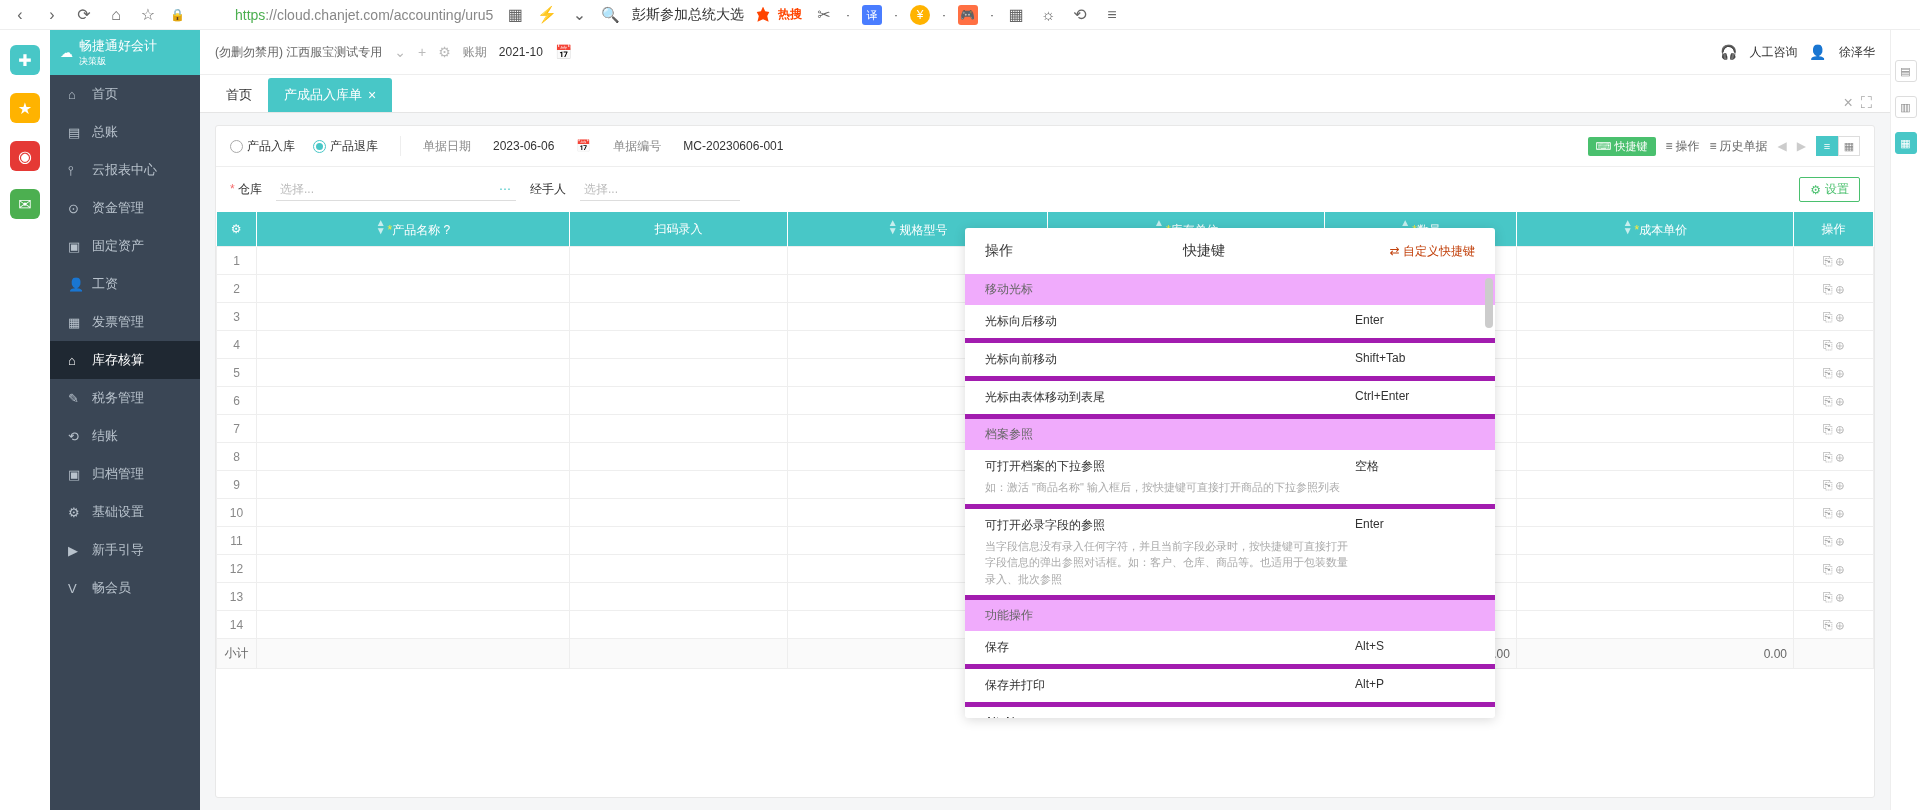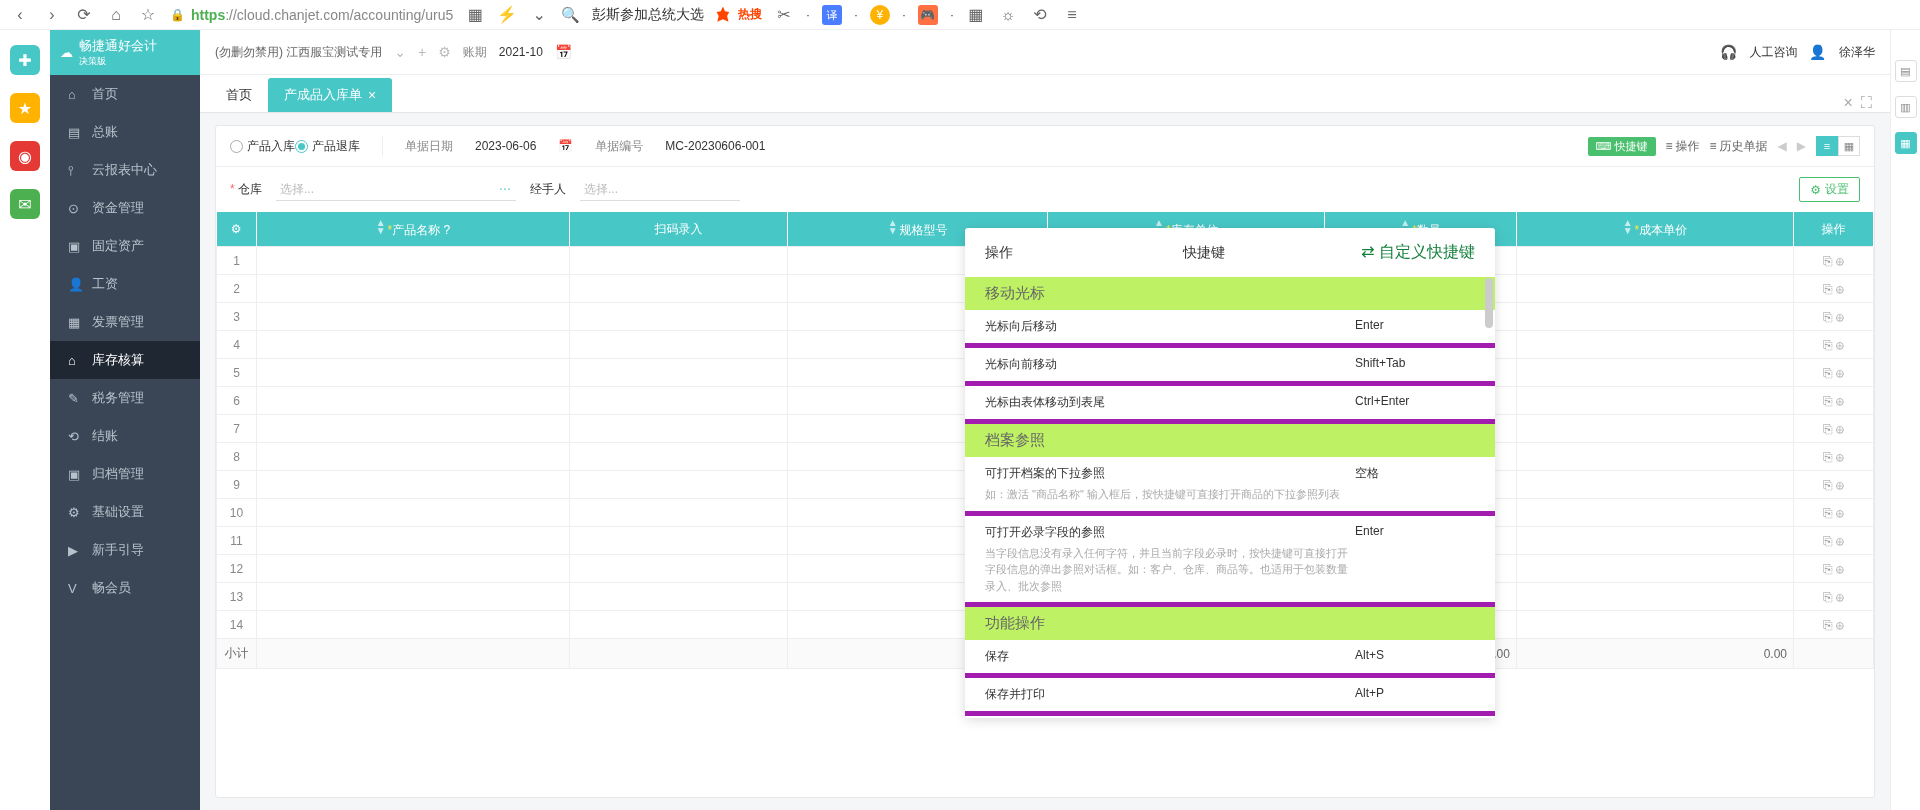--- a/index.html
+++ b/index.html
@@ -2,21 +2,21 @@
 <html><head>
 <meta charset="utf-8">
 <style>
 * { margin: 0; padding: 0; box-sizing: border-box; }
 body { font-family: "Microsoft YaHei", Arial, sans-serif; font-size: 12px; color: #333; background: #fff; overflow: hidden; }
 
 .browser-bar { height: 30px; display: flex; align-items: center; padding: 0 10px; gap: 12px; border-bottom: 1px solid #eee; }
 .browser-bar .icon-btn { width: 20px; height: 20px; display: flex; align-items: center; justify-content: center; color: #666; cursor: pointer; font-size: 16px; }
 .url-box { display: flex; align-items: center; flex: 0 0 auto; gap: 6px; }
 .url-text { color: #888; font-size: 14px; }
-.url-text .secure { color: #4caf50; font-weight: bold; }
+.url-text .secure { color: #4caf50; font-weight: normal; margin-left: 44px; }
 .hot { color: #ff4400; font-weight: bold; display: flex; align-items: center; gap: 8px; }
 .hot-icon { display: inline-block; width: 14px; height: 16px; background: #ff4400; clip-path: polygon(50% 0%, 65% 30%, 95% 35%, 80% 60%, 90% 95%, 50% 80%, 10% 95%, 20% 60%, 5% 35%, 35% 30%); }
 .colored-icon { width: 20px; height: 20px; border-radius: 3px; }
 
 .app { display: flex; height: calc(100vh - 30px); }
 
 .far-left { width: 50px; background: #fff; display: flex; flex-direction: column; align-items: center; padding-top: 15px; gap: 18px; }
 .fl-item { width: 30px; height: 30px; border-radius: 6px; display: flex; align-items: center; justify-content: center; font-size: 16px; color: #fff; }
 
 .sidebar { width: 150px; background: #3a4655; color: #b8c2cc; display: flex; flex-direction: column; }
@@ -39,21 +39,21 @@
 .tab { height: 34px; padding: 0 16px; display: flex; align-items: center; gap: 6px; font-size: 13px; cursor: pointer; }
 .tab.home { color: #333; }
 .tab.active { background: #48c7c7; color: #fff; border-radius: 3px 3px 0 0; }
 .tab-close { font-size: 14px; }
 .tabs .tabs-right { margin-left: auto; display: flex; gap: 8px; color: #aaa; font-size: 16px; padding-right: 8px; align-items: center; }
 
 .content { flex: 1; padding: 12px 15px; overflow: hidden; position: relative; }
 .card { background: #fff; border: 1px solid #e8e8e8; border-radius: 3px; height: 100%; display: flex; flex-direction: column; }
 
 .form-header { display: flex; align-items: center; padding: 10px 14px; gap: 22px; border-bottom: 1px solid #eee; }
-.radio-group { display: flex; align-items: flex-start; }
+.radio-group { display: flex; gap: 18px; align-items: flex-start; }
 .radio { display: flex; align-items: center; gap: 4px; cursor: pointer; }
 .radio .dot { width: 13px; height: 13px; border: 1px solid #aaa; border-radius: 50%; position: relative; }
 .radio.sel .dot { border-color: #48c7c7; }
 .radio.sel .dot::after { content: ''; position: absolute; inset: 2px; background: #48c7c7; border-radius: 50%; }
 .fh-label { color: #888; }
 .fh-val { color: #333; }
 .fh-right { margin-left: auto; display: flex; align-items: center; gap: 10px; }
 .badge-shortcut { background: #4ac06e; color: #fff; padding: 2px 8px; border-radius: 2px; font-size: 11px; display: flex; align-items: center; gap: 3px; }
 .link-small { color: #666; cursor: pointer; display: flex; align-items: center; gap: 3px; }
 .view-toggle { display: flex; }
@@ -73,23 +73,23 @@
 th .sort::before { content: '▲'; display: block; }
 th .sort::after { content: '▼'; display: block; }
 td { border: 1px solid #eee; padding: 6px; height: 28px; font-size: 12px; }
 td.row-num { text-align: center; color: #888; width: 40px; }
 td.num { text-align: right; }
 .action-cell { text-align: center; color: #999; }
 tr.subtotal td { background: #fafafa; color: #666; }
 
 .popup { position: absolute; top: 115px; left: 765px; width: 530px; background: #fff; box-shadow: 0 2px 12px rgba(0,0,0,0.15); border-radius: 3px; z-index: 100; max-height: 490px; display: flex; flex-direction: column; }
 .popup-head { display: flex; justify-content: space-between; align-items: center; padding: 14px 20px; font-size: 14px; }
-.popup-head .cust-link { color: #15803d; font-size: 16px; cursor: pointer; text-align: right; }
+.popup-head .cust-link { color: #c2410c; font-size: 12px; cursor: pointer; text-align: right; }
 .popup-body { overflow-y: auto; flex: 1; }
-.popup-section-h { background: #bef264; padding: 7px 20px; color: #666; font-size: 15px; }
+.popup-section-h { background: #f0abfc; padding: 7px 20px; color: #666; font-size: 12px; }
 .popup-row { display: flex; padding: 8px 20px; border-bottom: 5px solid #a21caf; }
 .popup-row .pr-label { flex: 1; }
 .popup-row .pr-key { width: 120px; color: #333; }
 .popup-row .pr-desc { color: #aaa; font-size: 11px; margin-top: 4px; line-height: 1.5; }
 .popup-scroll { position: absolute; right: 2px; top: 50px; bottom: 10px; width: 8px; }
 .popup-scroll .thumb { position: absolute; top: 0; width: 100%; height: 50px; background: #ccc; border-radius: 4px; }
 
 .far-right { width: 30px; background: #fff; border-left: 1px solid #eee; display: flex; flex-direction: column; align-items: center; padding-top: 30px; gap: 14px; }
 .fr-item { width: 22px; height: 22px; border: 1px solid #ddd; border-radius: 3px; display: flex; align-items: center; justify-content: center; color: #888; font-size: 11px; }
 .fr-item.active { background: #48c7c7; border-color: #48c7c7; color: #fff; }

